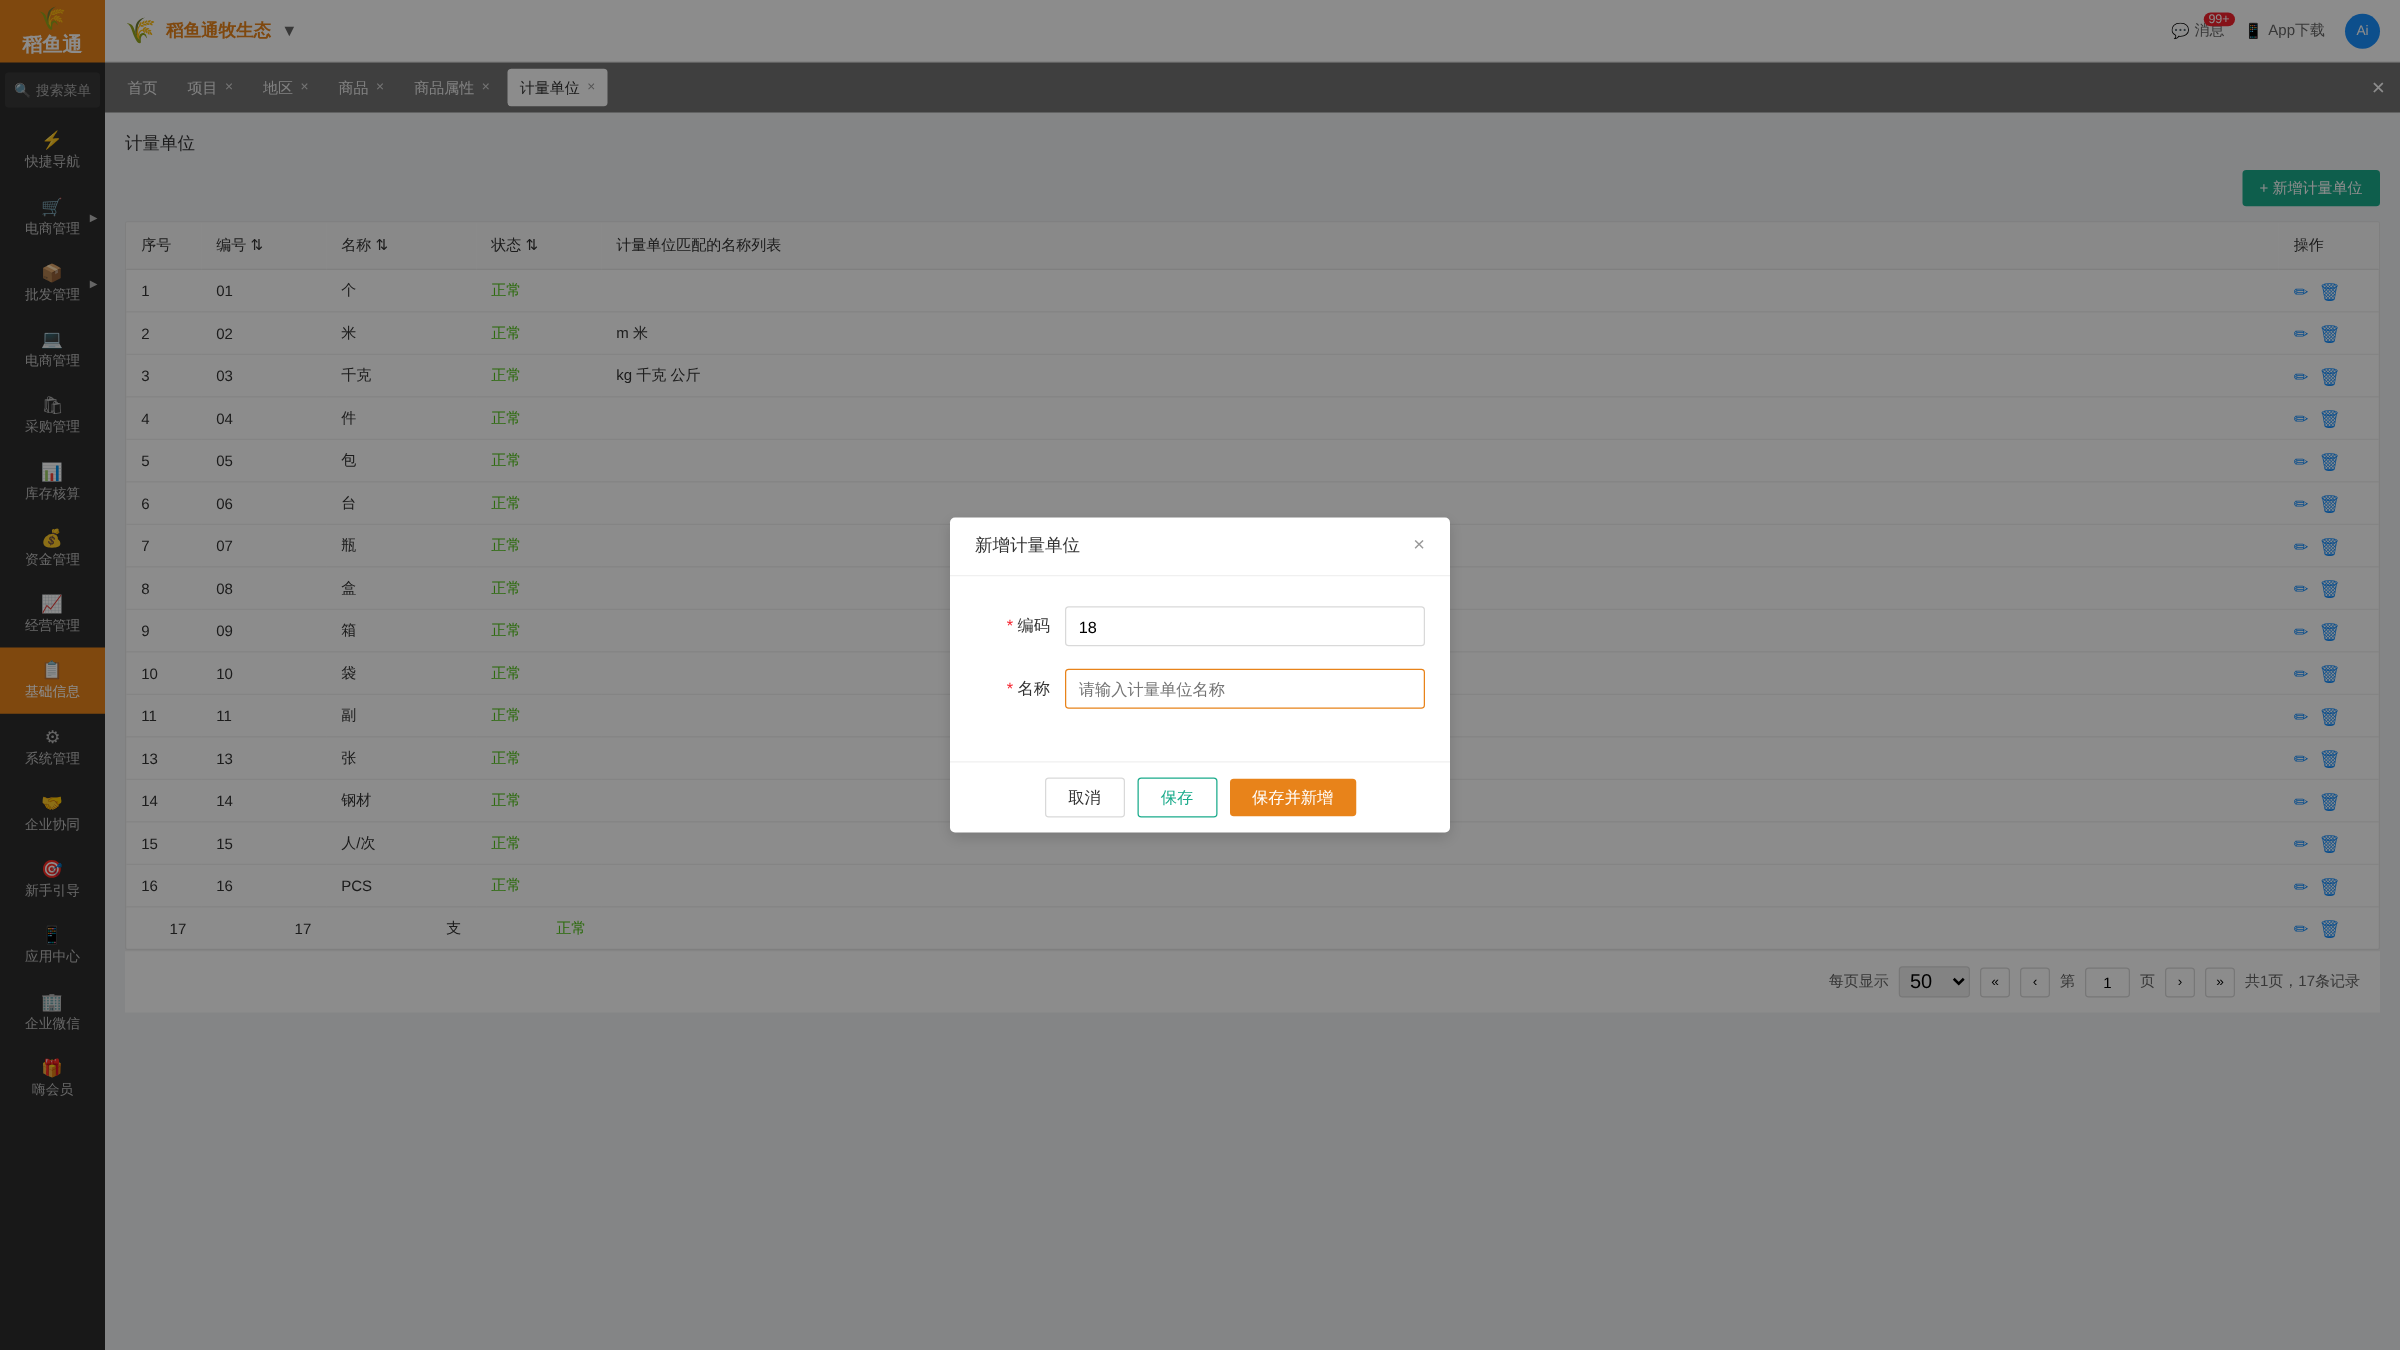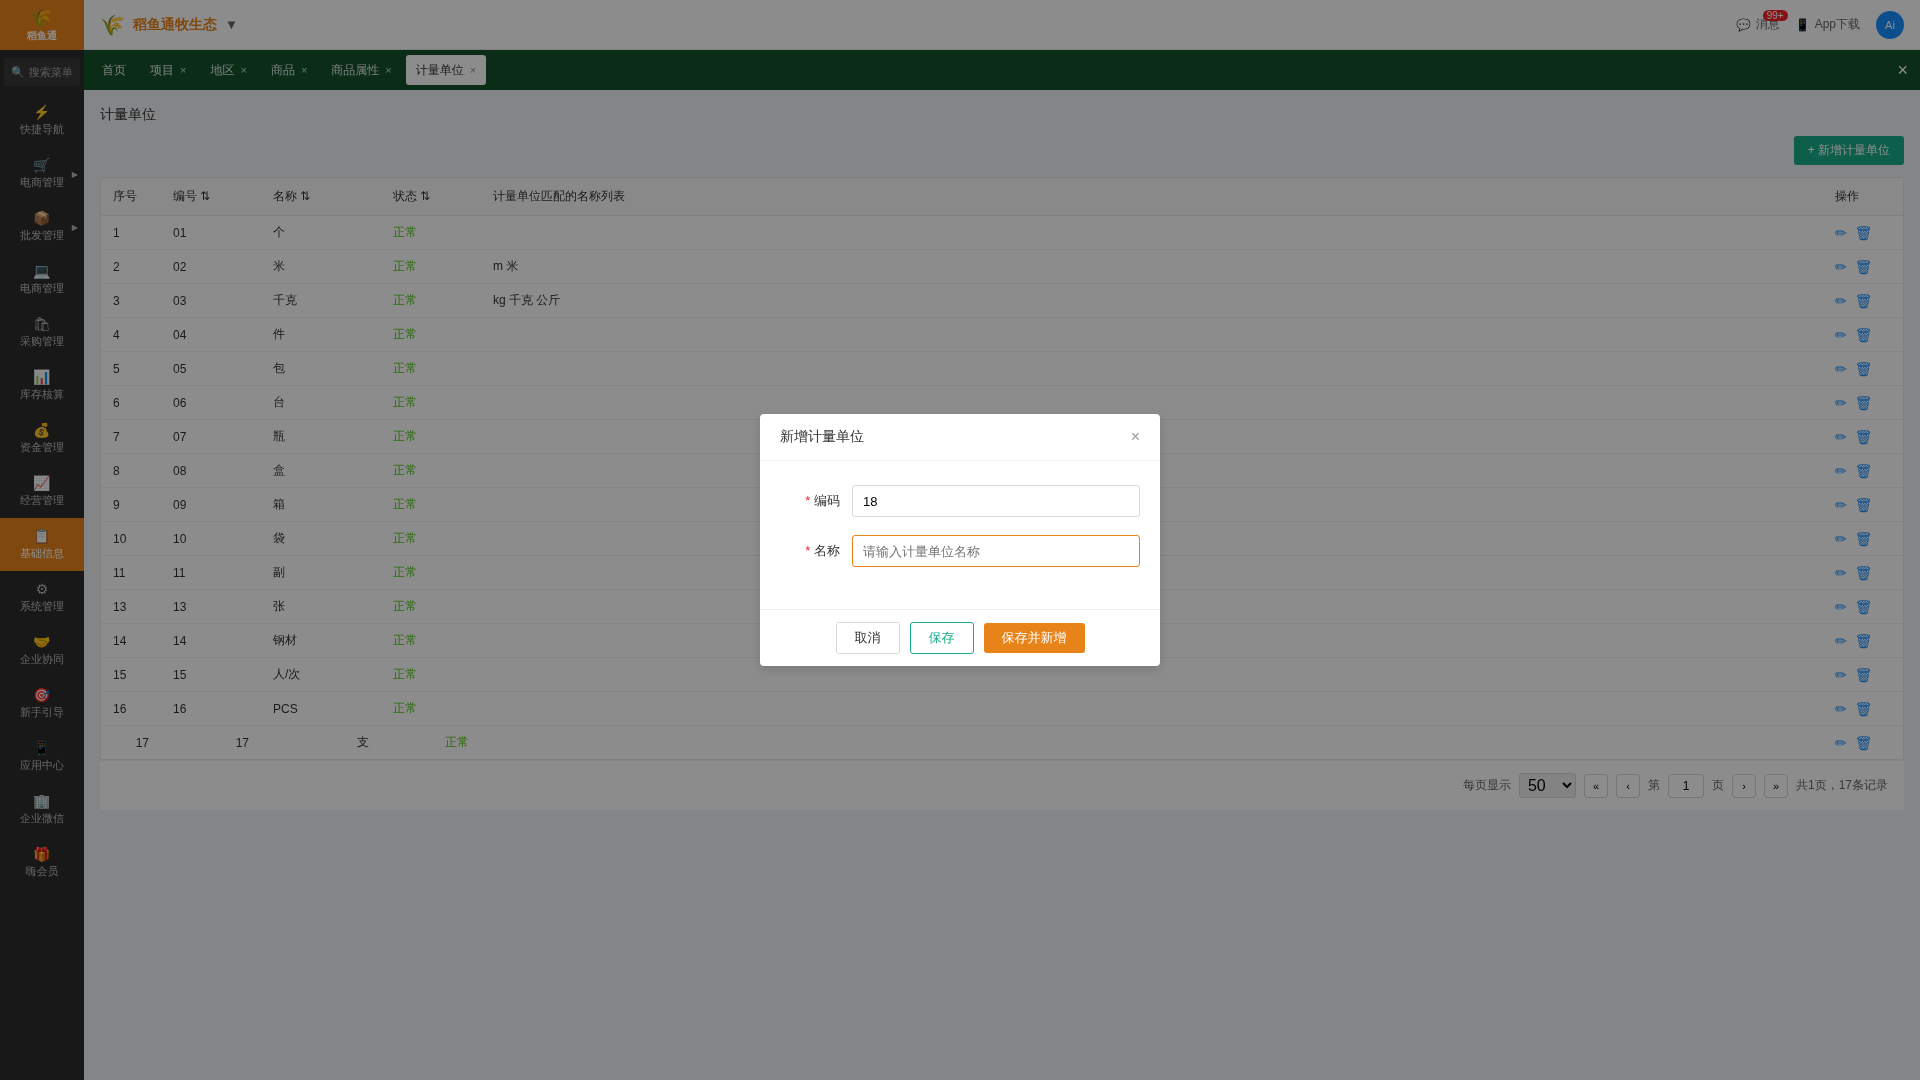--- a/index.html
+++ b/index.html
@@ -2,21 +2,21 @@
 <html><head>
   <meta charset="utf-8">
   <style>
     * { box-sizing: border-box; margin: 0; padding: 0; }
     body { font-family: "Microsoft YaHei", "PingFang SC", sans-serif; font-size: 13px; background: #f0f2f5; display: flex; height: 1080px; width: 1920px; overflow: hidden; }
 
     
     .sidebar { width: 84px; background: #2d2d2d; display: flex; flex-direction: column; align-items: center; padding-top: 0; flex-shrink: 0; }
     .sidebar-logo { width: 84px; height: 50px; background: #e8831a; display: flex; align-items: center; justify-content: center; color: white; font-size: 12px; font-weight: bold; }
     .sidebar-logo-inner { display: flex; flex-direction: column; align-items: center; }
-    .sidebar-logo-text { font-size: 10px; color: white; }
+    .sidebar-logo-text { font-size: 16px; color: white; }
     .sidebar-search { width: 100%; padding: 8px 4px; }
     .sidebar-search-btn { width: 76px; height: 28px; background: #3a3a3a; border: none; color: #aaa; font-size: 11px; cursor: pointer; border-radius: 3px; display: flex; align-items: center; justify-content: center; gap: 4px; }
     .sidebar-nav-item { width: 100%; padding: 10px 4px; display: flex; flex-direction: column; align-items: center; color: #bbb; font-size: 11px; cursor: pointer; position: relative; }
     .sidebar-nav-item.active { background: #e8831a; color: white; }
     .sidebar-nav-item .nav-icon { font-size: 14px; margin-bottom: 2px; }
     .sidebar-nav-item .nav-arrow { position: absolute; right: 6px; top: 50%; transform: translateY(-50%); font-size: 8px; }
 
     
     .main { flex: 1; display: flex; flex-direction: column; overflow: hidden; }
 
@@ -24,21 +24,21 @@
     .topbar { height: 50px; background: white; display: flex; align-items: center; justify-content: space-between; padding: 0 16px; border-bottom: 1px solid #e8e8e8; flex-shrink: 0; }
     .topbar-left { display: flex; align-items: center; gap: 8px; }
     .topbar-brand { color: #e8831a; font-size: 14px; font-weight: bold; }
     .topbar-right { display: flex; align-items: center; gap: 16px; }
     .topbar-badge { position: relative; display: flex; align-items: center; gap: 4px; color: #666; font-size: 12px; cursor: pointer; }
     .badge-count { background: #f5222d; color: white; font-size: 10px; border-radius: 8px; padding: 0 4px; position: absolute; top: -6px; right: -8px; }
     .topbar-app { display: flex; align-items: center; gap: 4px; color: #666; font-size: 12px; cursor: pointer; }
     .topbar-avatar { width: 28px; height: 28px; background: #1890ff; border-radius: 50%; display: flex; align-items: center; justify-content: center; color: white; font-size: 11px; cursor: pointer; }
 
     
-    .tabs-bar { height: 40px; background: #14532d; display: flex; align-items: center; padding: 0 8px; flex-shrink: 0; gap: 4px; text-align: right; }
+    .tabs-bar { height: 40px; background: #737373; display: flex; align-items: center; padding: 0 8px; flex-shrink: 0; gap: 4px; text-align: right; }
     .tab { height: 30px; padding: 0 10px; display: flex; align-items: center; gap: 6px; border-radius: 3px; cursor: pointer; color: rgba(255,255,255,0.85); font-size: 12px; }
     .tab.active { background: white; color: #333; }
     .tab-close { color: rgba(255,255,255,0.7); font-size: 11px; cursor: pointer; }
     .tab.active .tab-close { color: #999; }
     .tabs-close-all { margin-left: auto; color: white; font-size: 18px; cursor: pointer; padding: 0 4px; }
 
     
     .content { flex: 1; padding: 16px; overflow: auto; position: relative; }
     .page-title { font-size: 14px; color: #333; margin-bottom: 12px; font-weight: 500; }
     .toolbar { display: flex; justify-content: flex-end; margin-bottom: 12px; }

